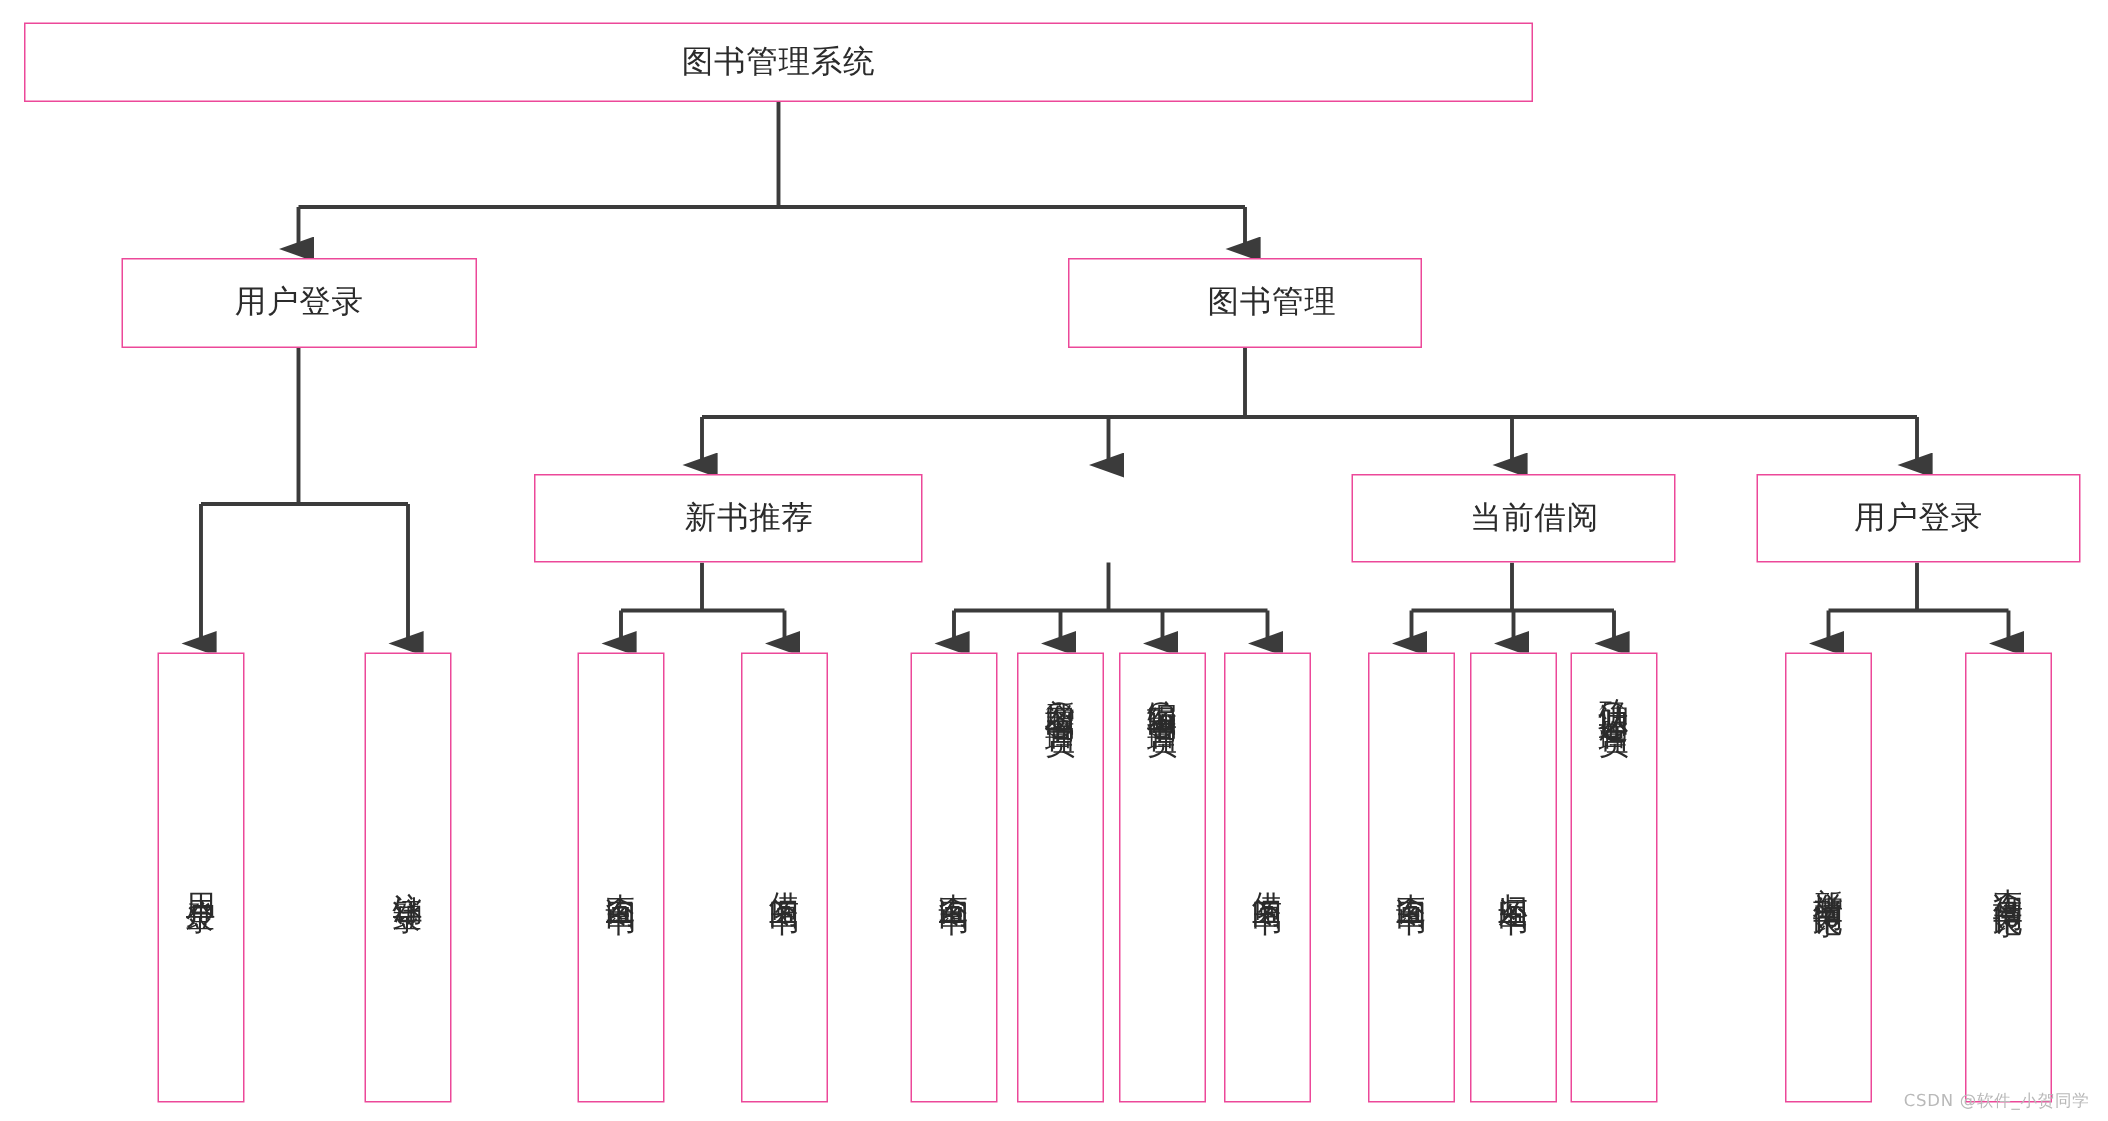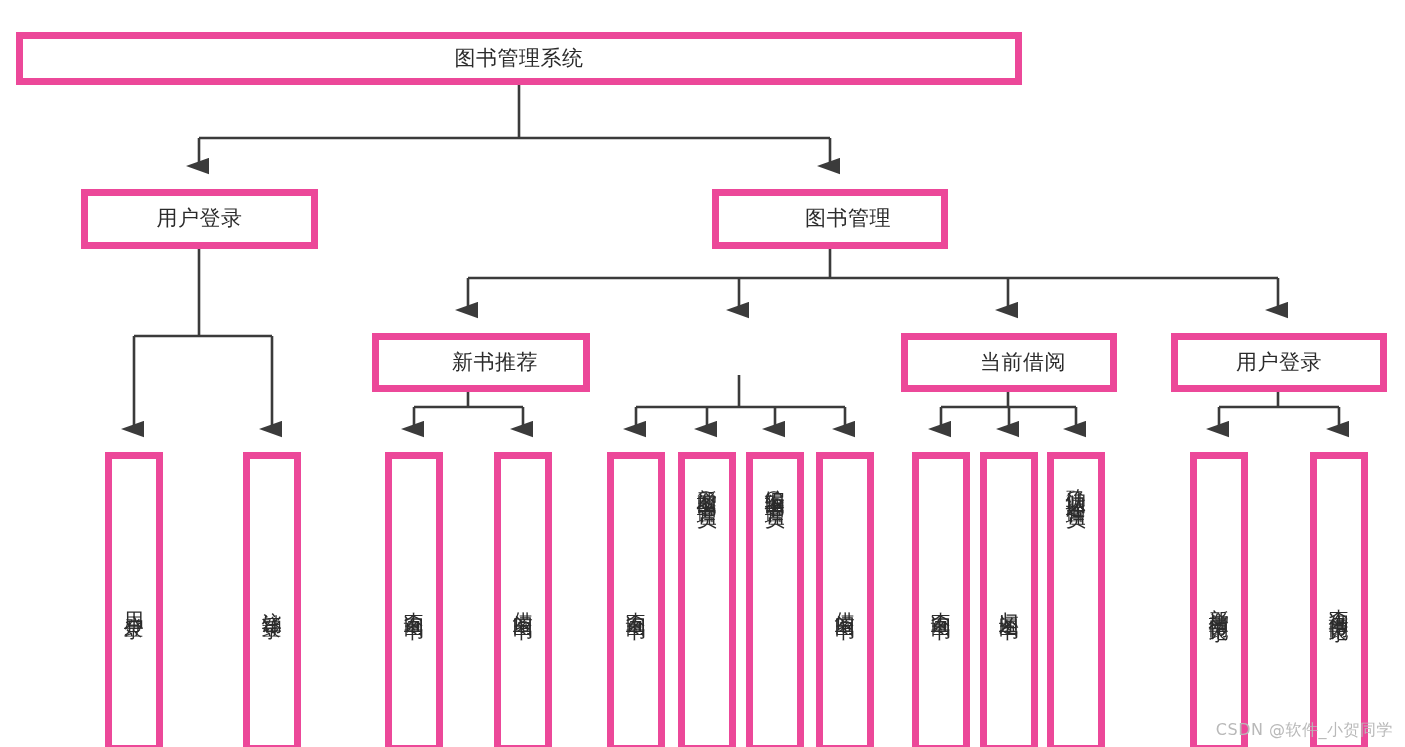--- a/index.html
+++ b/index.html
@@ -21,26 +21,25 @@
     position: absolute;
     left: 0;
     top: 0;
     width: 1405px;
     height: 747px;
   }
   .node {
     position: absolute;
     box-sizing: border-box;
     background: #ffffff;
-    border: 7px solid #ec4899;
+    border: 1px solid #ec4899;
     display: flex;
     align-items: center;
     justify-content: center;
     z-index: 2;
-    margin-top: 17px;
   }
   .node-label {
     color: #2b2b2b;
     font-size: 21px;
     line-height: 1.22;
     letter-spacing: 0.5px;
     white-space: nowrap;
   }
   .node.vertical .node-label {
     writing-mode: vertical-rl;
@@ -56,21 +55,21 @@
   }
   .node.vertical.centered {
     align-items: center;
     padding-top: 0;
   }
   #watermark {
     position: absolute;
     right: 12px;
     bottom: 6px;
     color: #b9b9b9;
-    font-size: 16px;
+    font-size: 11px;
     letter-spacing: 0.5px;
     z-index: 3;
     white-space: nowrap;
   }
 </style>
 </head>
 <body>
 
 <div id="diagram-root">
 
@@ -131,21 +130,21 @@
     <span class="node-label">图书管理系统</span>
   </div>
 
   <div class="node" style="left:81px; top:172px; width:237px; height:60px;">
     <span class="node-label">用户登录</span>
   </div>
   <div class="node" style="left:712px; top:172px; width:236px; height:60px;padding-left:36px;">
     <span class="node-label">图书管理</span>
   </div>
 
-  <div class="node" style="left:372px; top:316px; width:218px; height:59px;padding-left:28px;">
+  <div class="node" style="left:356px; top:316px; width:259px; height:59px;padding-left:28px;">
     <span class="node-label">新书推荐</span>
   </div>
   <div class="node" style="left:901px; top:316px; width:216px; height:59px;padding-left:28px;">
     <span class="node-label">当前借阅</span>
   </div>
   <div class="node" style="left:1171px; top:316px; width:216px; height:59px;">
     <span class="node-label">用户登录</span>
   </div>
 
   <div class="node vertical centered" style="left:105px; top:435px; width:58px; height:300px;">

